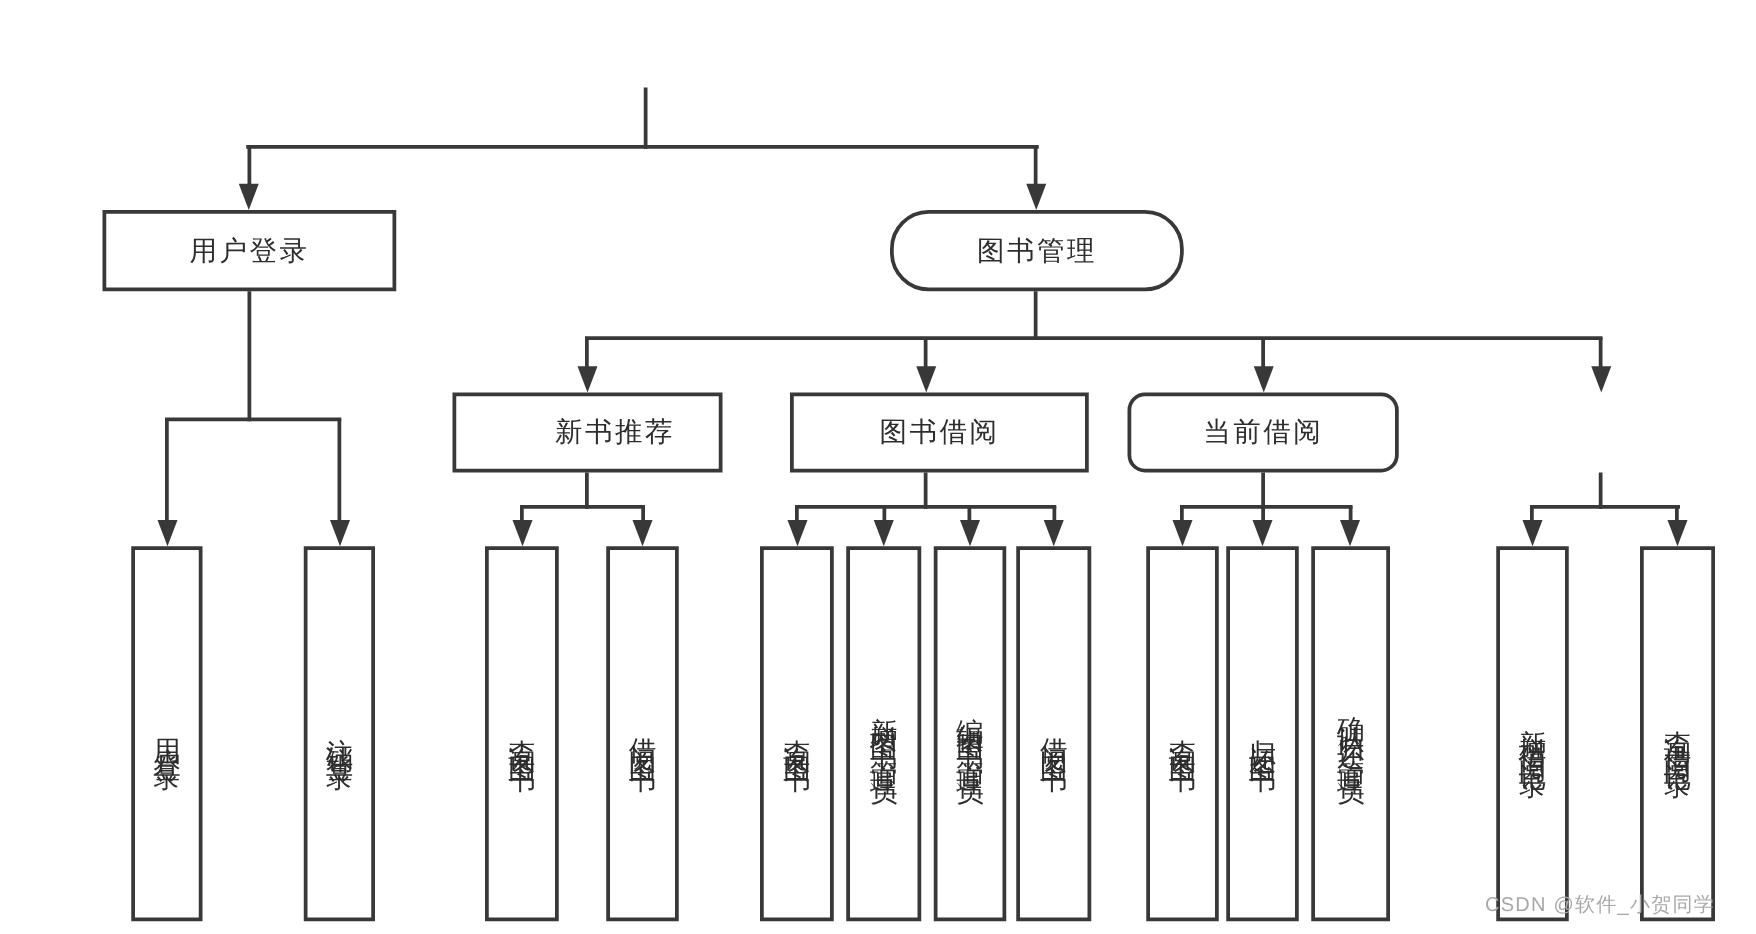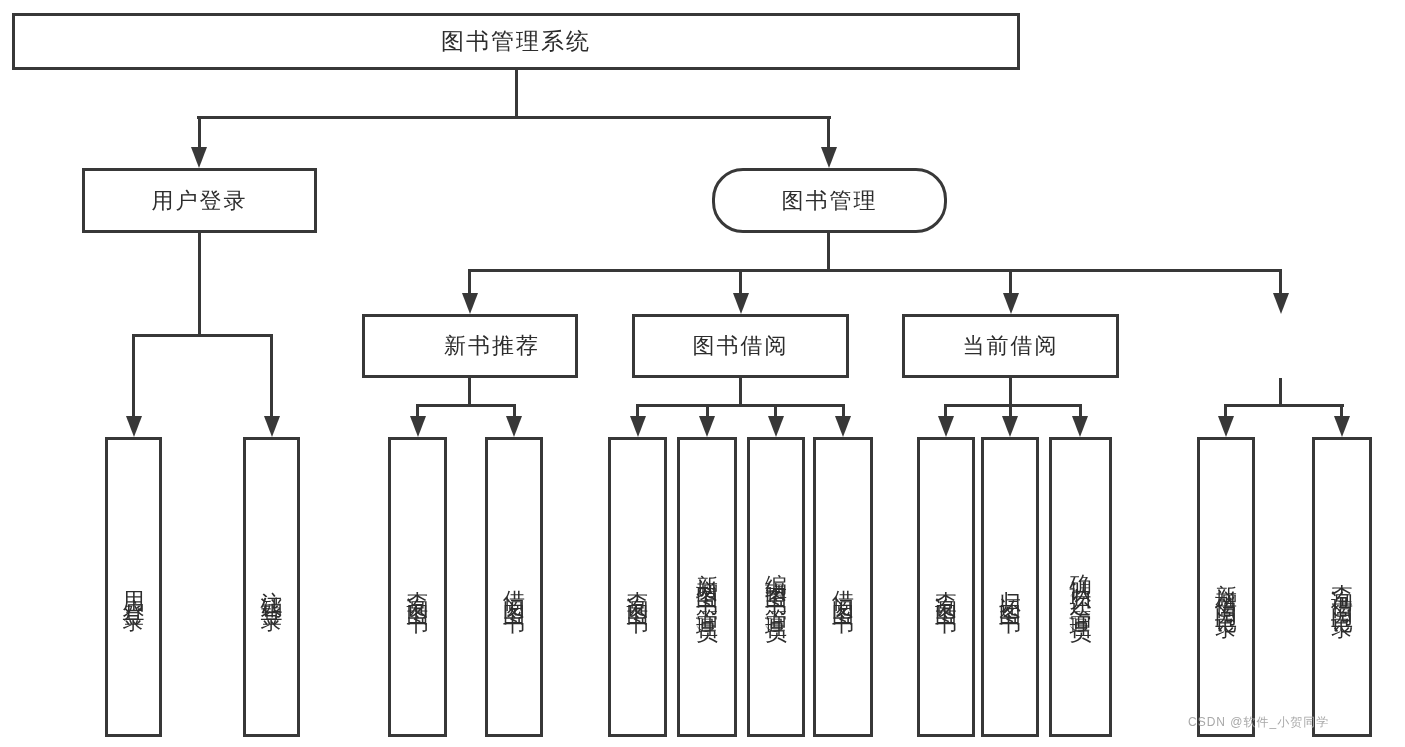--- a/index.html
+++ b/index.html
@@ -37,35 +37,32 @@
   .arrow{
     position:absolute;
     width:0;height:0;
     border-left:8px solid transparent;
     border-right:8px solid transparent;
     border-top:21px solid #383838;
   }
   .watermark{
     position:absolute;
     left:1188px;top:714px;
-    font-size:12px;
+    font-size:16px;
     color:#a8a8a8;
     letter-spacing:1px;
     z-index:5;
     white-space:nowrap;
   }
 </style>
 </head>
 <body>
 
 <div class="canvas">
 
-  <div class="box" style="left:12px;top:13px;width:1008px;height:57px;">
-    <span class="root-label">图书管理系统</span>
-  </div>
 
   <div class="vline" style="left:515px;top:70px;height:49px;"></div>
   <div class="hline" style="left:197px;top:116px;width:634px;"></div>
   <div class="vline" style="left:198px;top:117px;height:34px;"></div>
   <div class="arrow" style="left:191px;top:147px;"></div>
   <div class="vline" style="left:827px;top:117px;height:34px;"></div>
   <div class="arrow" style="left:821px;top:147px;"></div>
 
   <div class="box" style="left:82px;top:168px;width:235px;height:65px;">
     <span class="hlabel">用户登录</span>
@@ -88,24 +85,24 @@
   <div class="vline" style="left:739px;top:270px;height:27px;"></div>
   <div class="arrow" style="left:733px;top:293px;"></div>
   <div class="vline" style="left:1009px;top:270px;height:27px;"></div>
   <div class="arrow" style="left:1003px;top:293px;"></div>
   <div class="vline" style="left:1279px;top:270px;height:27px;"></div>
   <div class="arrow" style="left:1273px;top:293px;"></div>
 
   <div class="box" style="left:362px;top:314px;width:216px;height:64px;padding-left:44px;">
     <span class="hlabel">新书推荐</span>
   </div>
-  <div class="box" style="left:632px;top:314px;width:217px;height:64px;">
+  <div class="box" style="left:632px;top:314px;width:239px;height:64px;">
     <span class="hlabel">图书借阅</span>
   </div>
-  <div class="box" style="left:902px;top:314px;width:217px;height:64px;">
+  <div class="box" style="left:902px;top:314px;width:217px;height:64px;border-radius:14px;">
     <span class="hlabel">当前借阅</span>
   </div>
 
   <div class="vline" style="left:468px;top:378px;height:29px;"></div>
   <div class="hline" style="left:416px;top:404px;width:100px;"></div>
   <div class="vline" style="left:416px;top:405px;height:16px;"></div>
   <div class="arrow" style="left:410px;top:416px;"></div>
   <div class="vline" style="left:513px;top:405px;height:16px;"></div>
   <div class="arrow" style="left:506px;top:416px;"></div>
 

